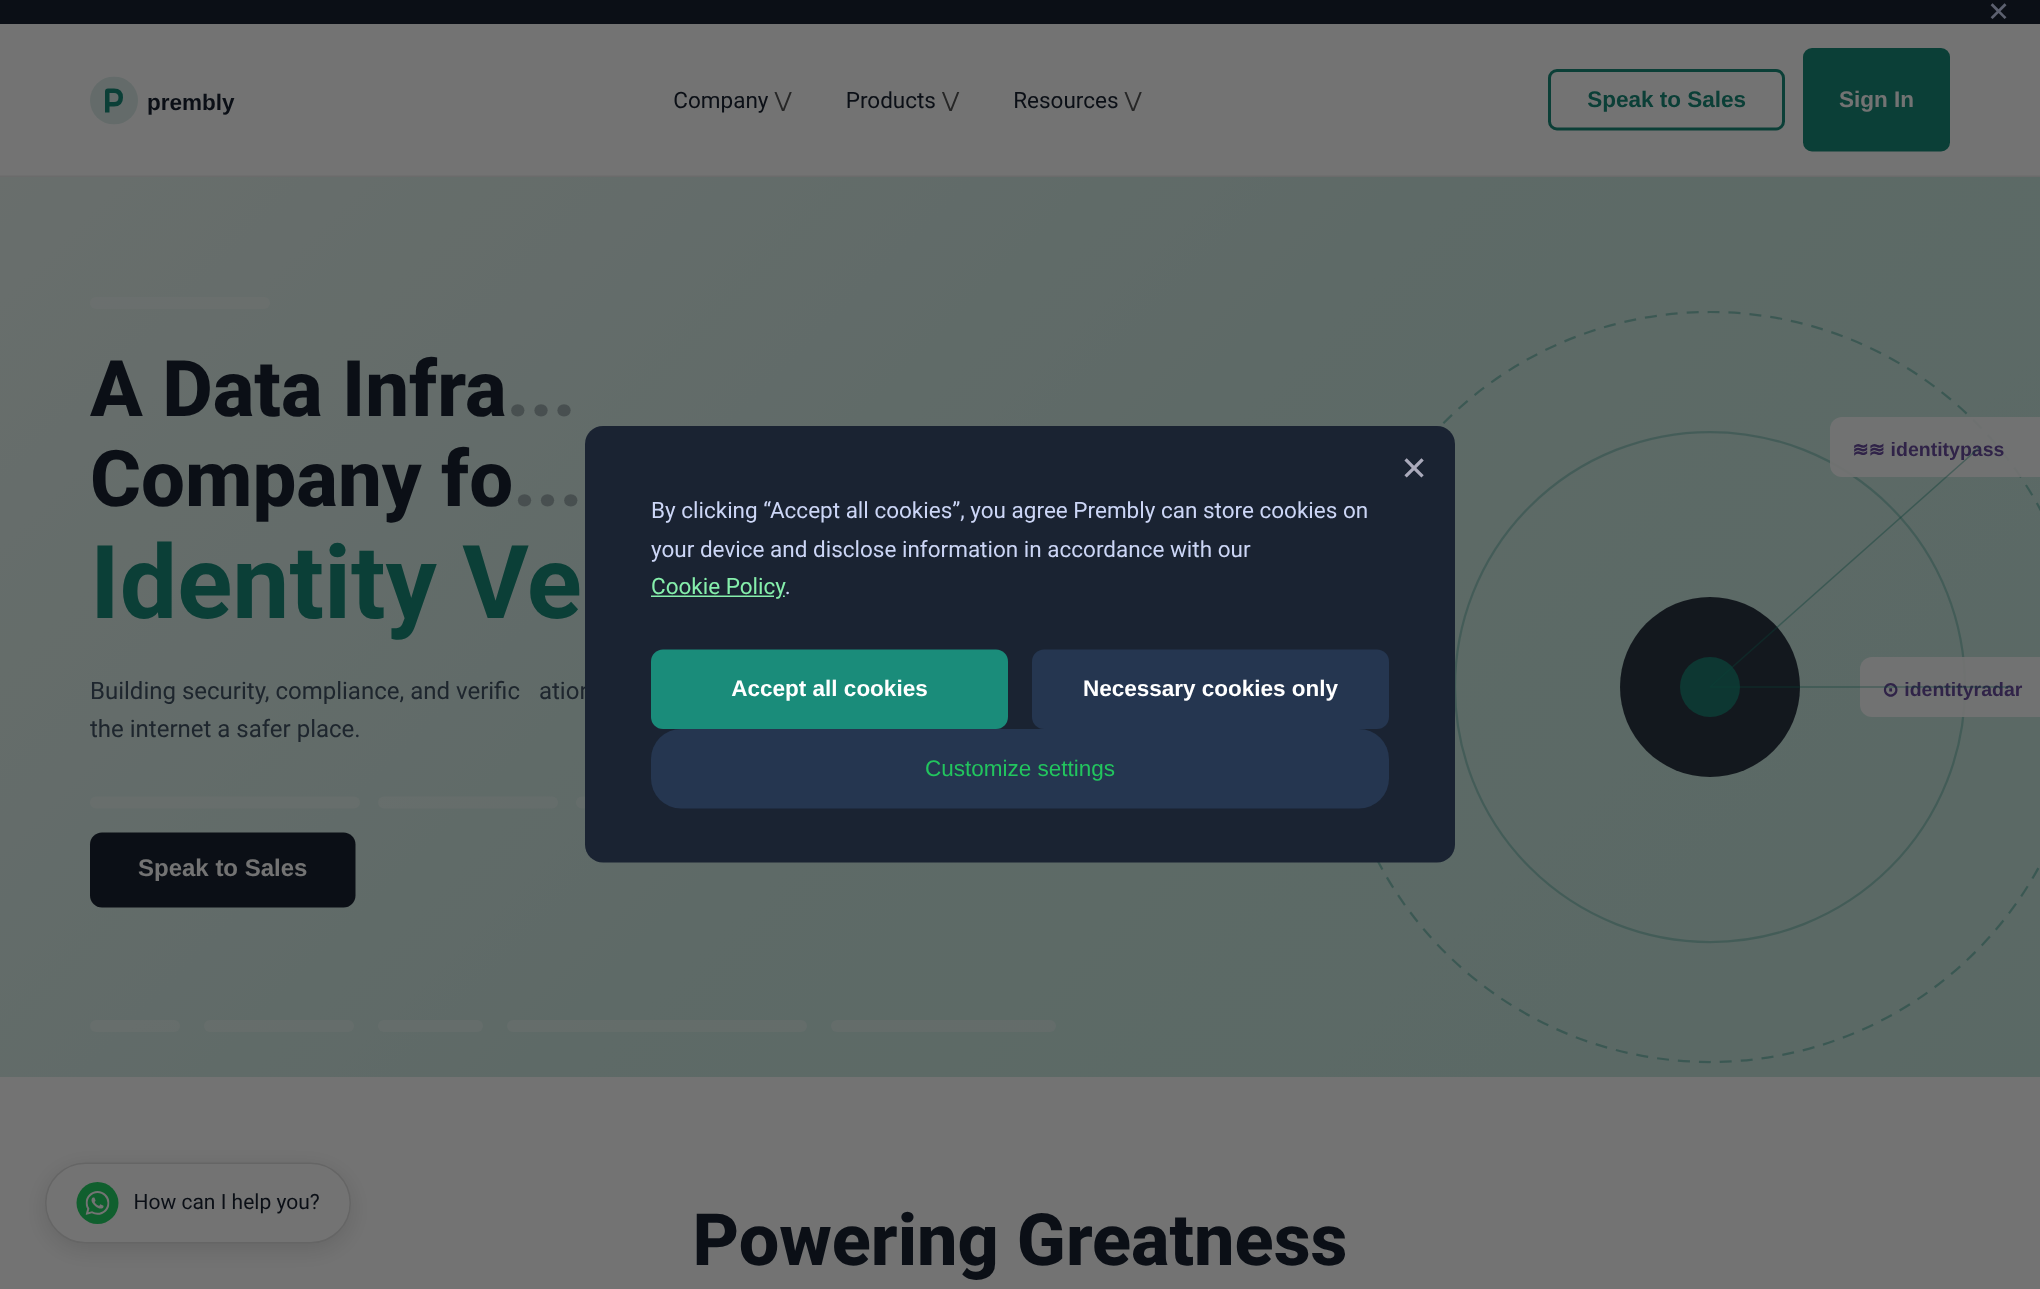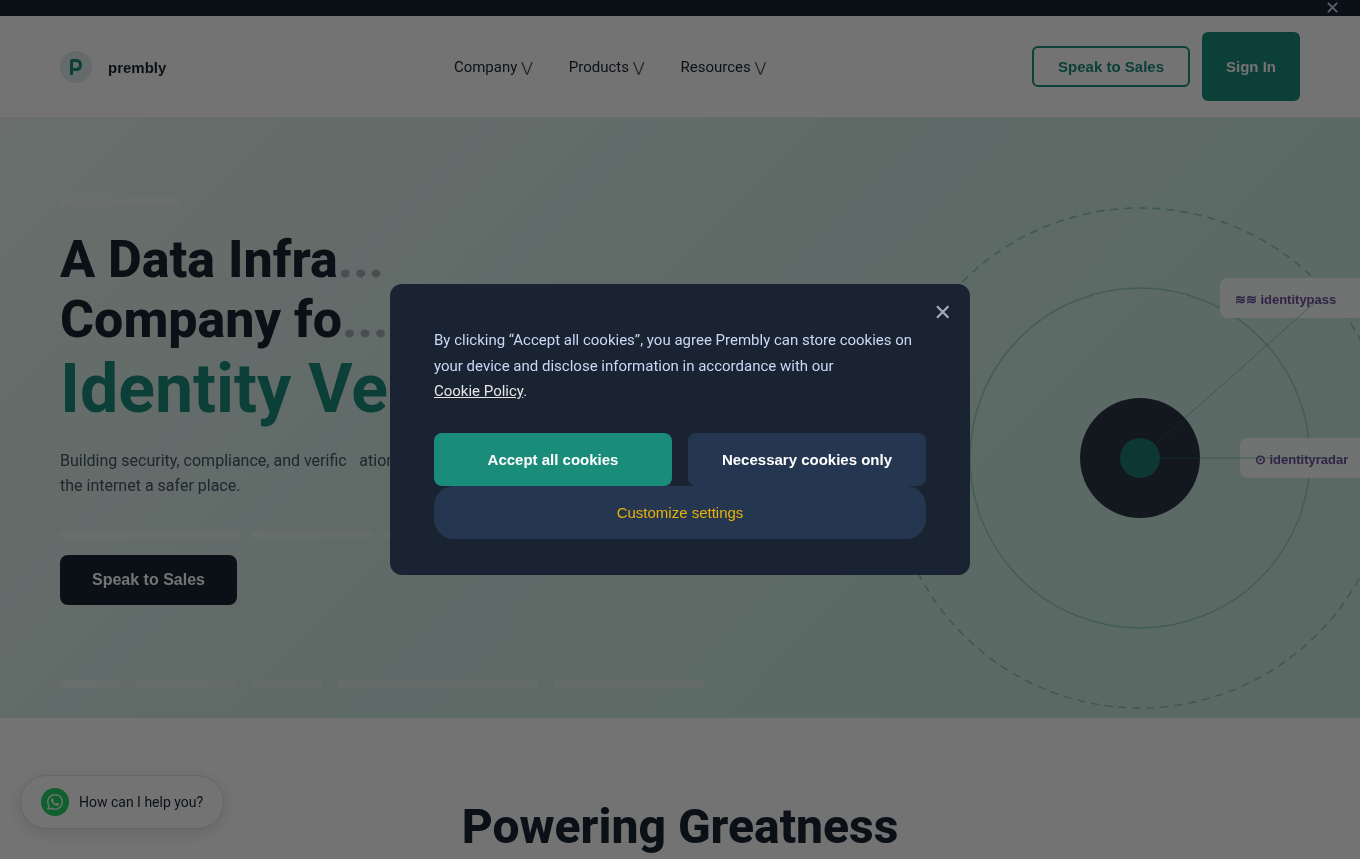--- a/index.html
+++ b/index.html
@@ -41,21 +41,21 @@
       align-items: center;
       justify-content: space-between;
       padding: 16px 60px;
       border-bottom: 1px solid #eee;
       position: relative;
       z-index: 10;
     }
     .nav-logo {
       display: flex;
       align-items: center;
-      gap: 16px;
+      gap: 6px;
     }
     .nav-logo-icon {
       width: 32px;
       height: 32px;
     }
     .nav-links {
       display: flex;
       align-items: center;
       gap: 36px;
     }
@@ -158,21 +158,21 @@
       font-size: 48px;
       font-weight: 800;
       color: #1a2332;
       margin-bottom: 24px;
     }
 
     
     .chat-bubble {
       position: fixed;
       bottom: 30px;
-      left: 20px;
+      left: 30px;
       background: #fff;
       border: 1px solid #e0e0e0;
       border-radius: 50px;
       padding: 12px 20px;
       display: flex;
       align-items: center;
       gap: 10px;
       font-size: 14px;
       color: #1a2332;
       box-shadow: 0 4px 16px rgba(0,0,0,0.12);
@@ -221,21 +221,21 @@
       cursor: pointer;
       line-height: 1;
     }
     .modal-text {
       font-size: 15px;
       line-height: 1.7;
       color: #ccd6f6;
       margin-bottom: 28px;
     }
     .modal-text a {
-      color: #e5e5e5;
+      color: #86efac;
       text-decoration: underline;
     }
     .modal-buttons-row {
       display: flex;
       gap: 16px;
     }
     .btn-accept-all {
       flex: 1;
       background: #1a8c7a;
       color: #fff;
@@ -253,21 +253,21 @@
       border: none;
       padding: 18px 12px;
       border-radius: 8px;
       font-size: 15px;
       font-weight: 600;
       cursor: pointer;
     }
     .btn-customize {
       width: 100%;
       background: #253650;
-      color: #eab308;
+      color: #22c55e;
       border: none;
       padding: 18px 12px;
       border-radius: 20px;
       font-size: 15px;
       font-weight: 500;
       cursor: pointer;
     }
   </style>
 </head>
 <body>

